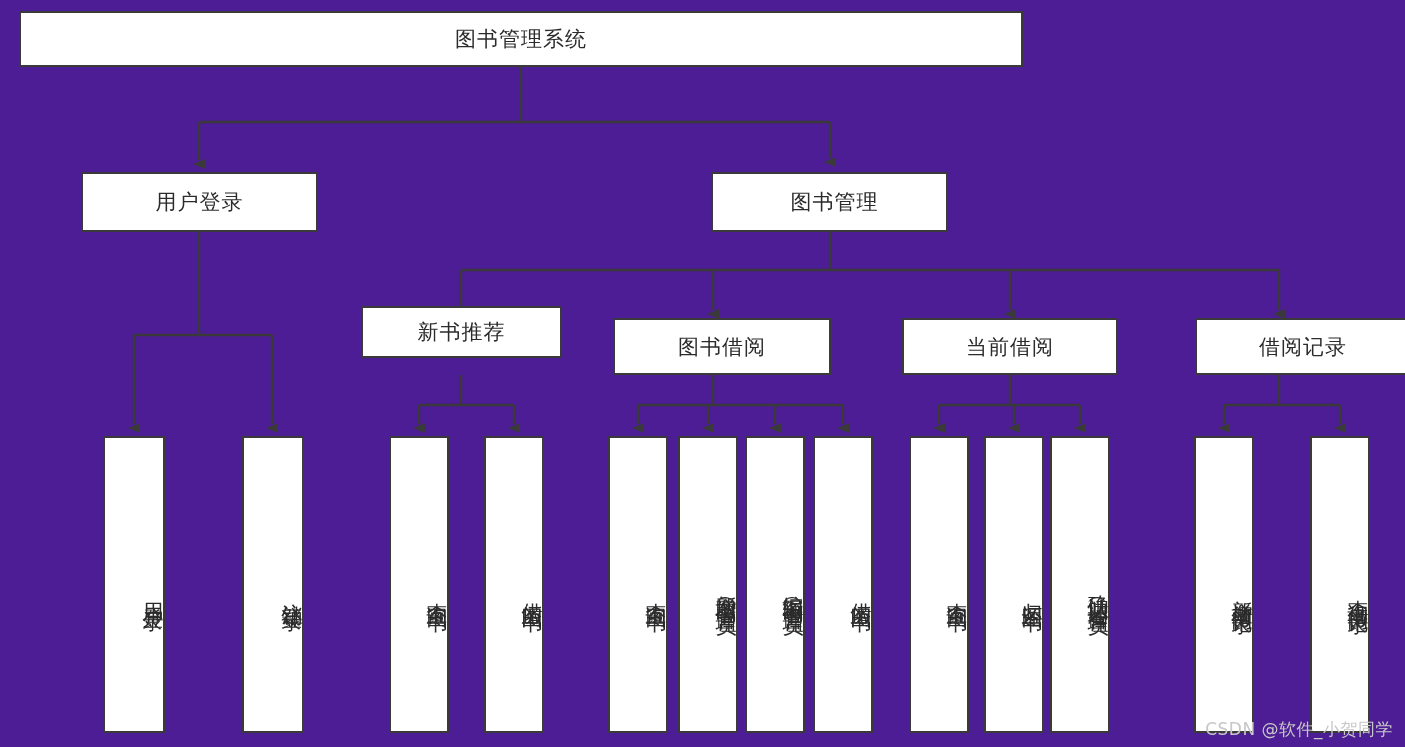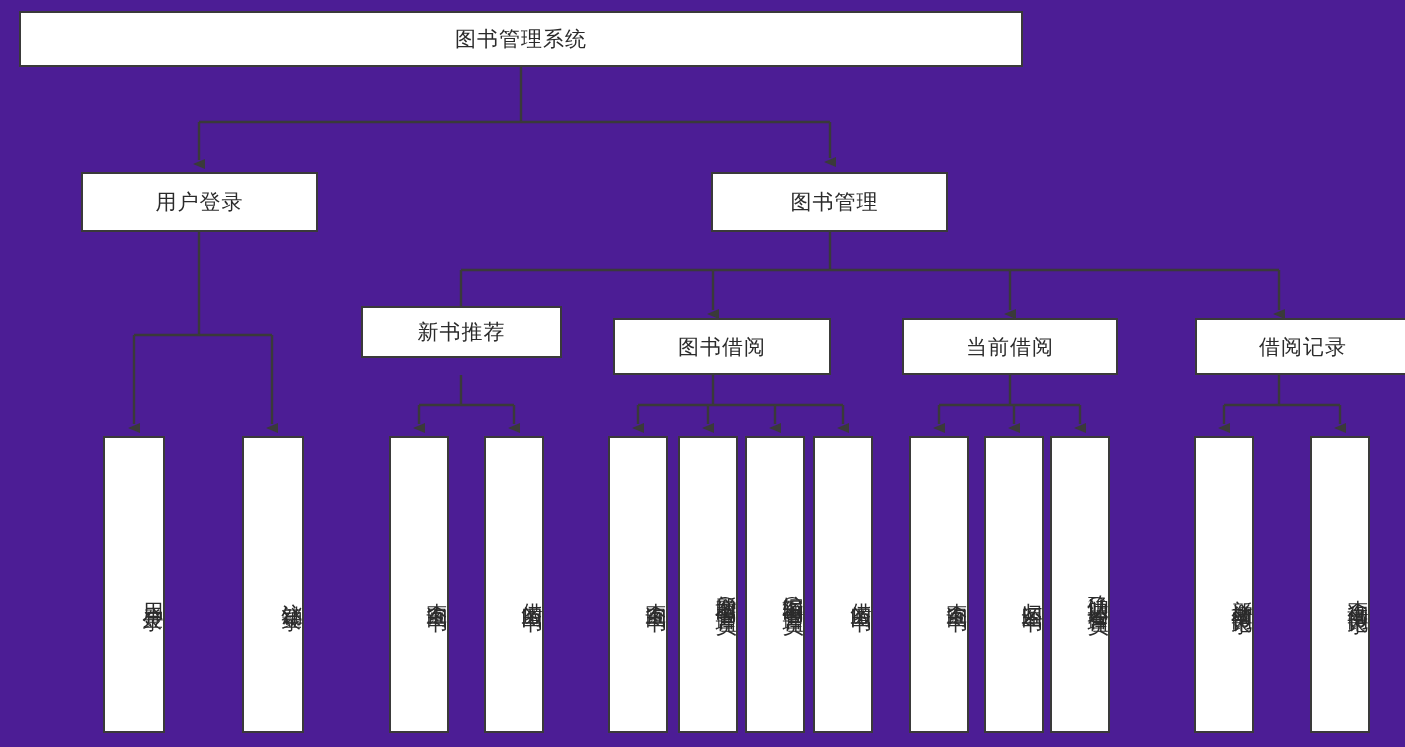--- a/index.html
+++ b/index.html
@@ -117,13 +117,14 @@
   <div class="node-box node-v" style="left:745px;top:436px;width:60px;height:297px;">编辑图书（管理员）</div>
   <div class="node-box node-v" style="left:813px;top:436px;width:60px;height:297px;">借阅图书</div>
 
   <div class="node-box node-v" style="left:909px;top:436px;width:60px;height:297px;">查询图书</div>
   <div class="node-box node-v" style="left:984px;top:436px;width:60px;height:297px;">归还图书</div>
   <div class="node-box node-v" style="left:1050px;top:436px;width:60px;height:297px;">确认归还（管理员）</div>
 
   <div class="node-box node-v" style="left:1194px;top:436px;width:60px;height:297px;">新增借阅记录</div>
   <div class="node-box node-v" style="left:1310px;top:436px;width:60px;height:297px;">查询借阅记录</div>
 
+  <div class="watermark">CSDN @软件_小贺同学</div>
 </div>
 
 </body></html>

